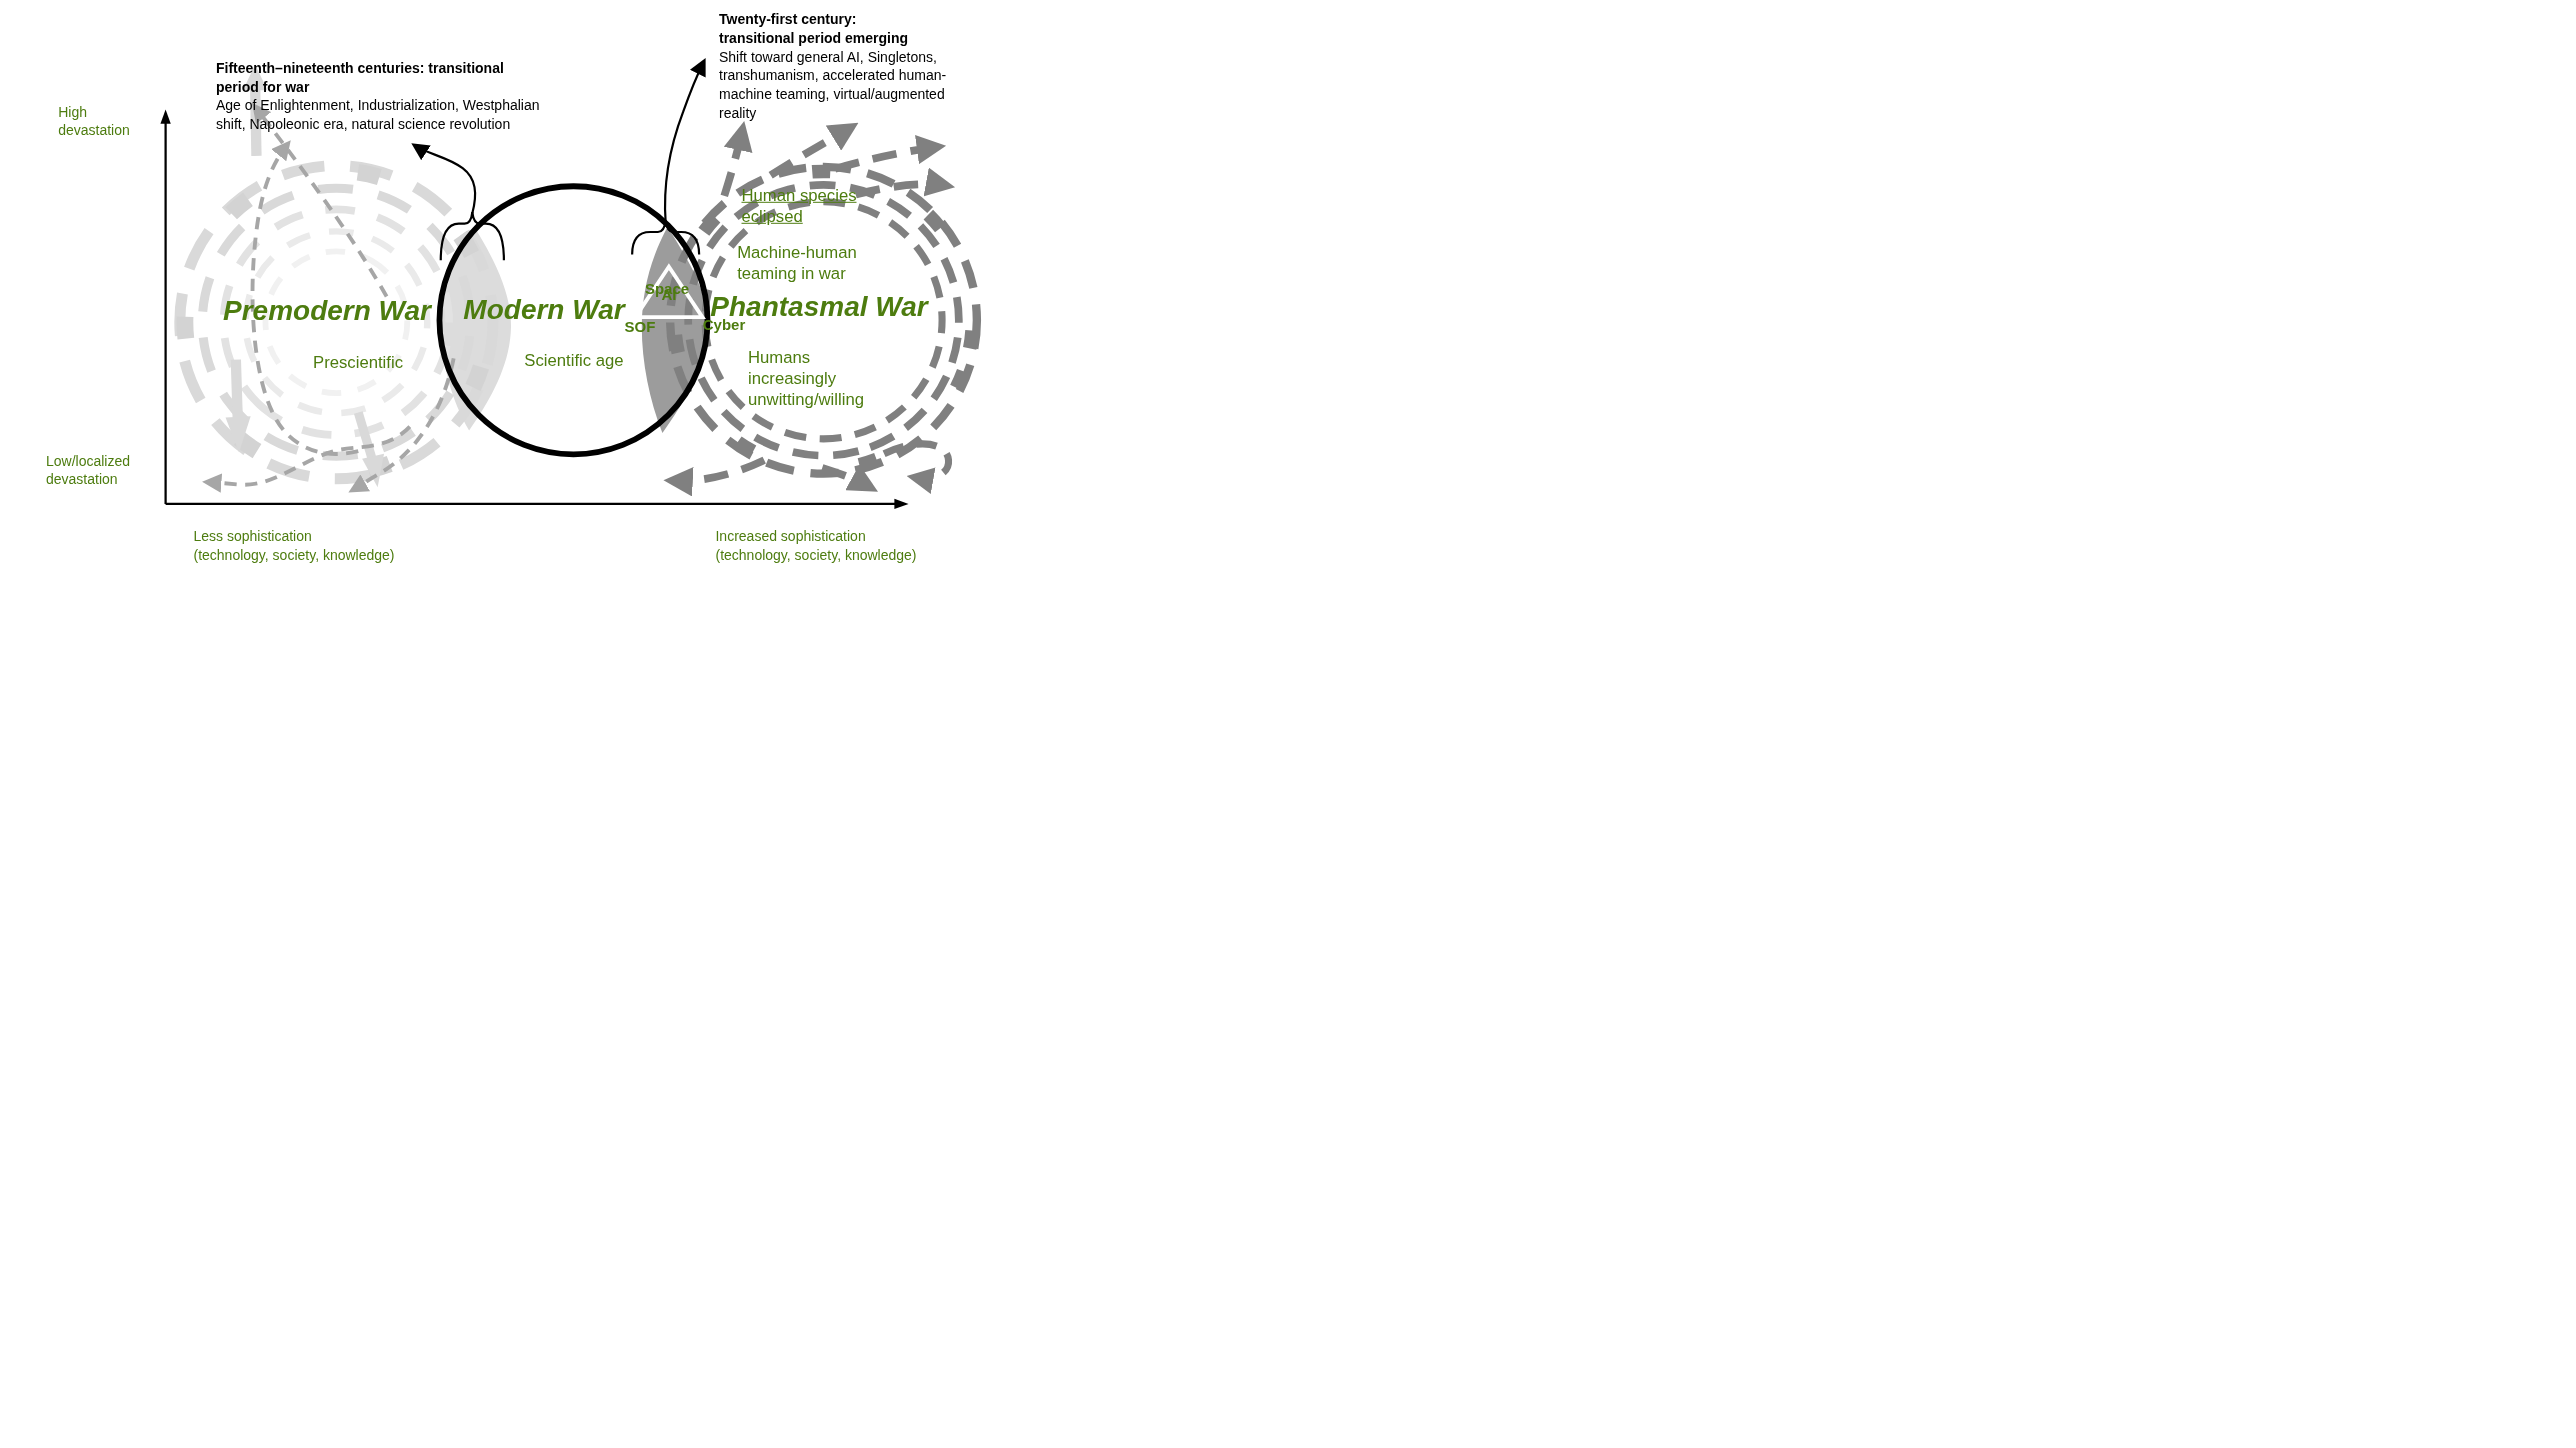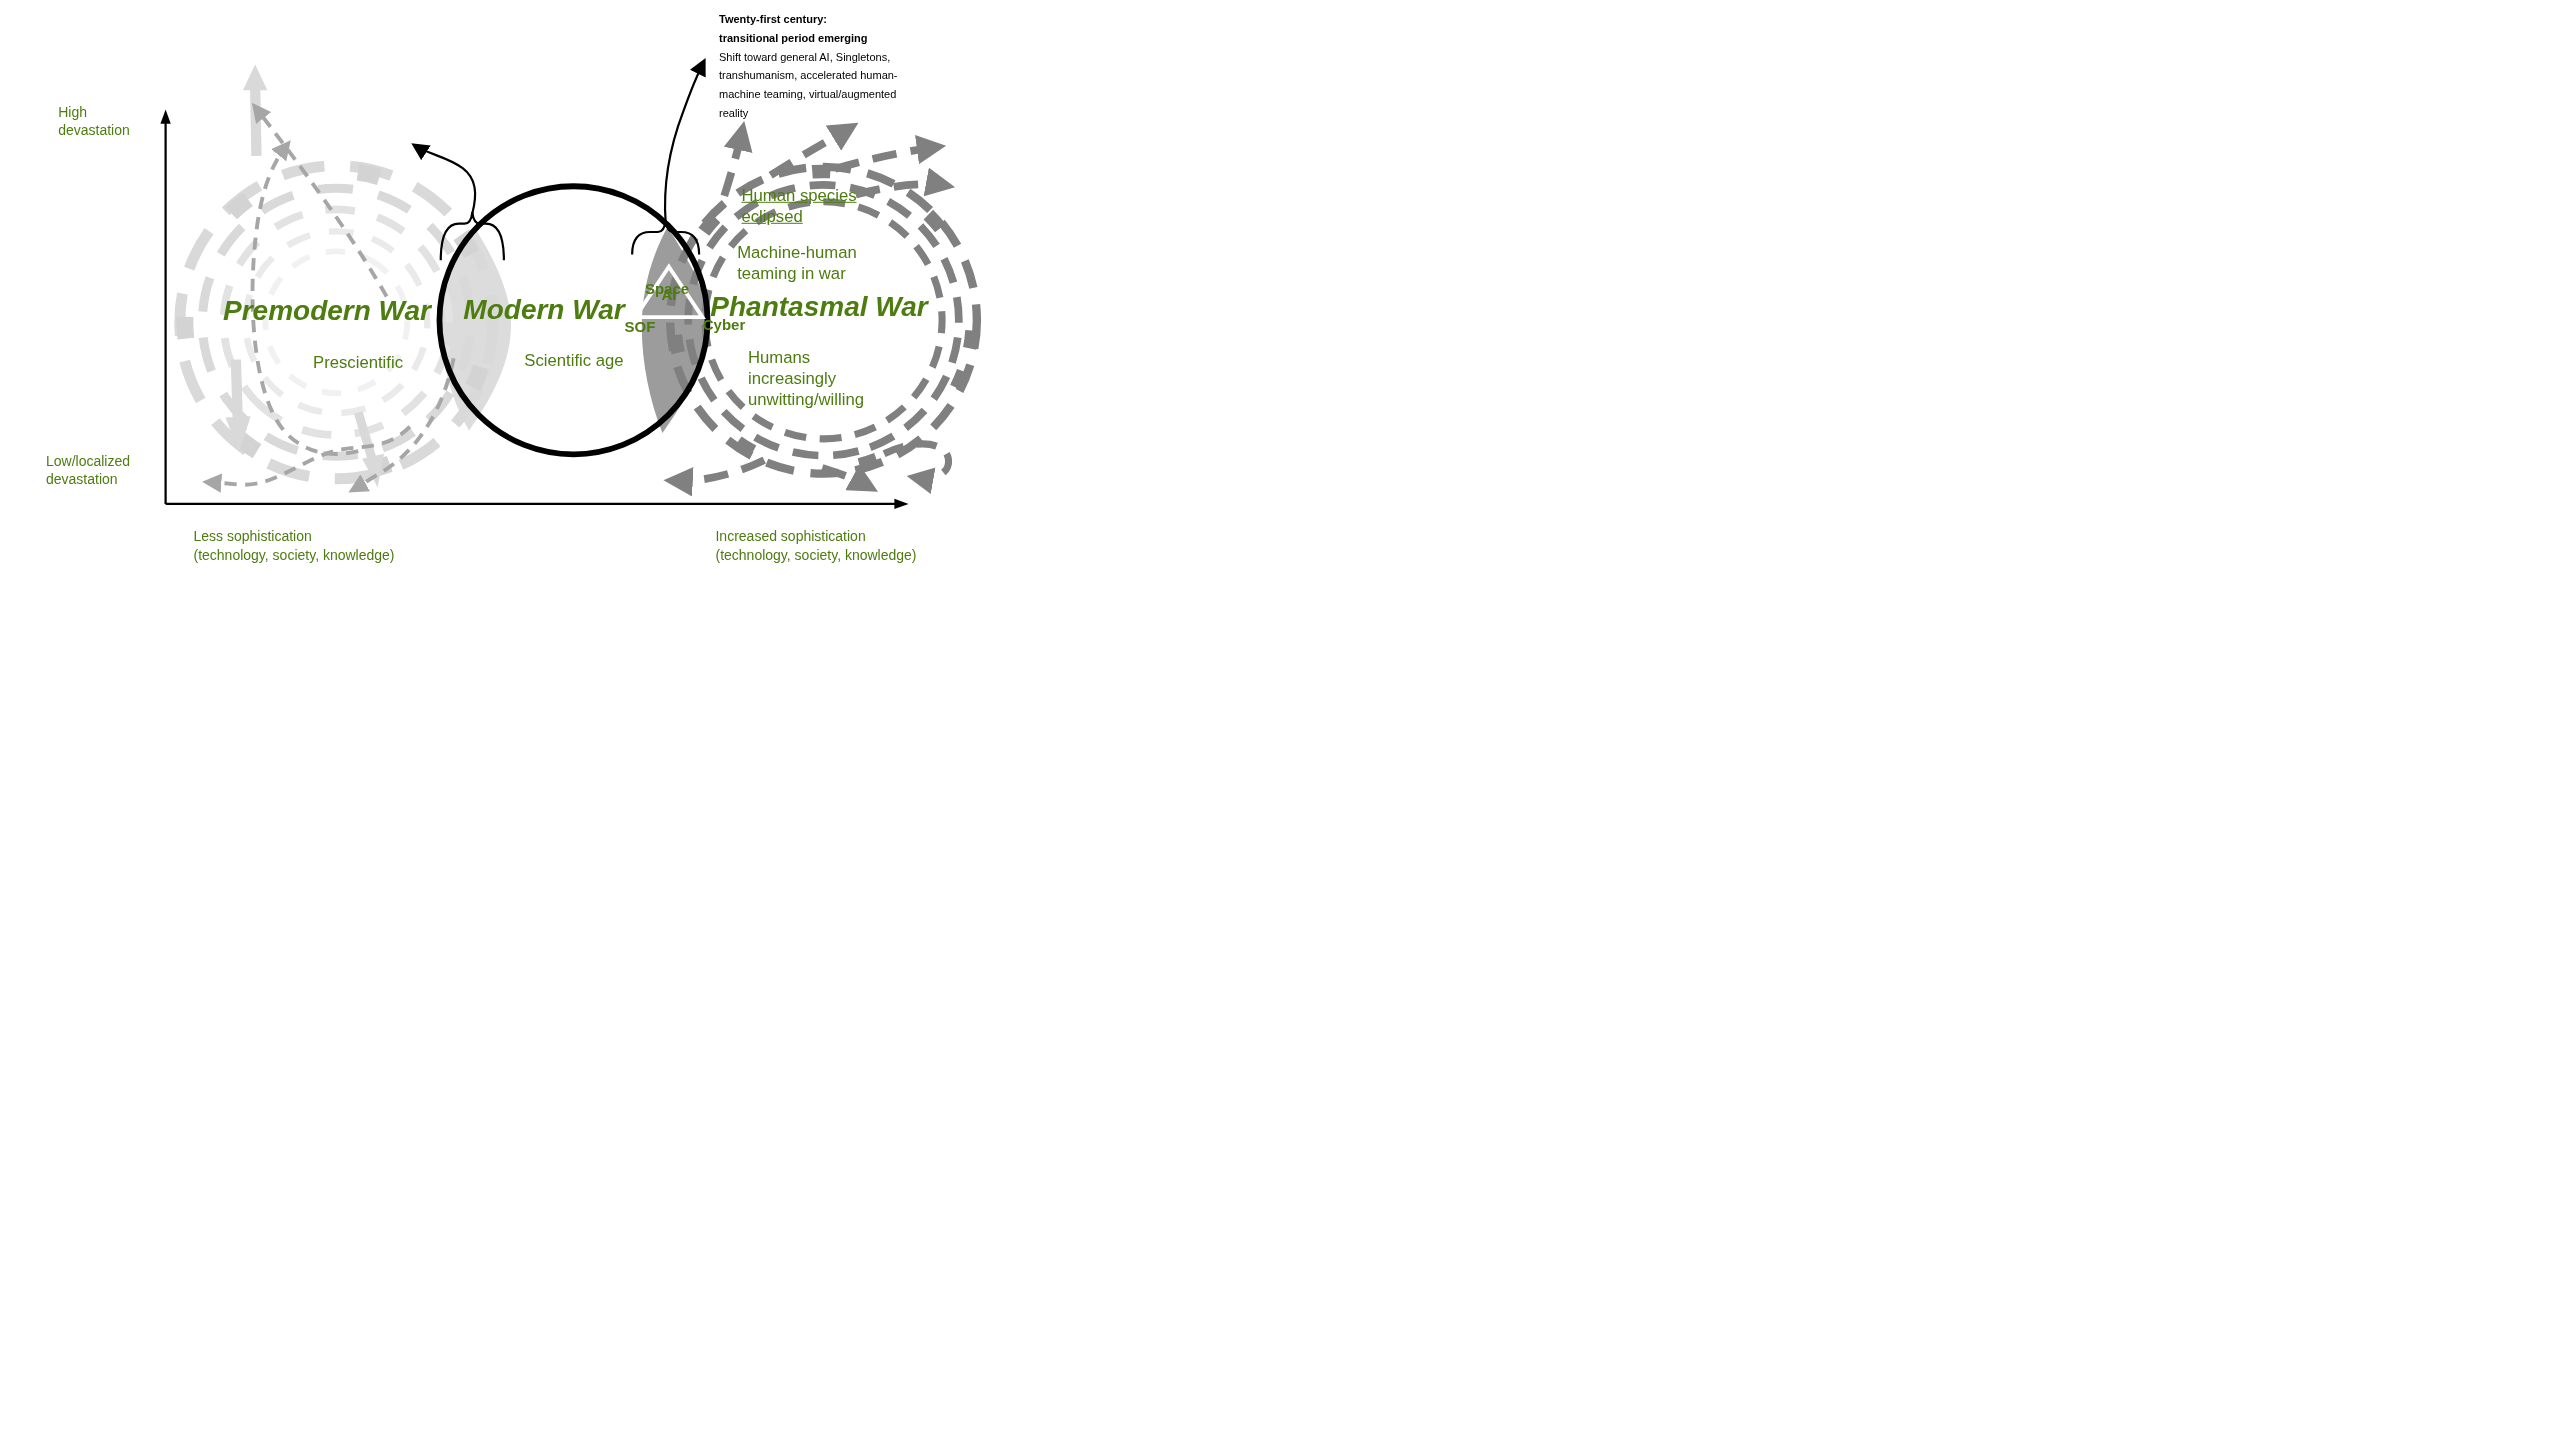--- a/index.html
+++ b/index.html
@@ -1,21 +1,21 @@
 <!DOCTYPE html>
 <html style="font-size:10.3px"><head>
 <meta charset="utf-8">
 <style>
   html,body{margin:0;padding:0;background:#fff;}
   .stage{position:relative;width:1031px;height:580px;background:#fff;overflow:hidden;
          font-family:"Liberation Sans",sans-serif;}
   svg{position:absolute;left:0;top:0;}
   .lbl{position:absolute;color:#4d7c0f;text-align:left;transform:translate(-50%,-50%);
        white-space:nowrap;line-height:1.27;}
-  .blk{position:absolute;color:#000;white-space:nowrap;line-height:18.7px;font-size:11px;}
+  .blk{position:absolute;color:#000;white-space:nowrap;line-height:18.7px;font-size:14px;}
   .b{font-weight:bold;}
   .t34{font-size:28px;font-weight:bold;font-style:italic;}
   .t26{font-size:16.7px;}
   .t23{font-size:15px;font-weight:bold;}
   .t22{font-size:14px;}
   .lh30{line-height:1.36;}
 </style>
 </head>
 <body>
 
@@ -110,20 +110,26 @@
   </div>
   <div class="lbl t22 lh30" style="left:294px;top:546px;">
     <div>Less sophistication</div>
     <div>(technology, society, knowledge)</div>
   </div>
   <div class="lbl t22 lh30" style="left:816px;top:546px;">
     <div>Increased sophistication</div>
     <div>(technology, society, knowledge)</div>
   </div>
 
+  <div class="blk" style="left:216px;top:59px;">
+    <div class="b">Fifteenth–nineteenth centuries: transitional</div>
+    <div class="b">period for war</div>
+    <div>Age of Enlightenment, Industrialization, Westphalian</div>
+    <div>shift, Napoleonic era, natural science revolution</div>
+  </div>
   <div class="blk" style="left:719px;top:10.3px;">
     <div class="b">Twenty-first century:</div>
     <div class="b">transitional period emerging</div>
     <div>Shift toward general AI, Singletons,</div>
     <div>transhumanism, accelerated human-</div>
     <div>machine teaming, virtual/augmented</div>
     <div>reality</div>
   </div>
 
   <div class="lbl t34" style="left:327px;top:311px;">Premodern War</div>

